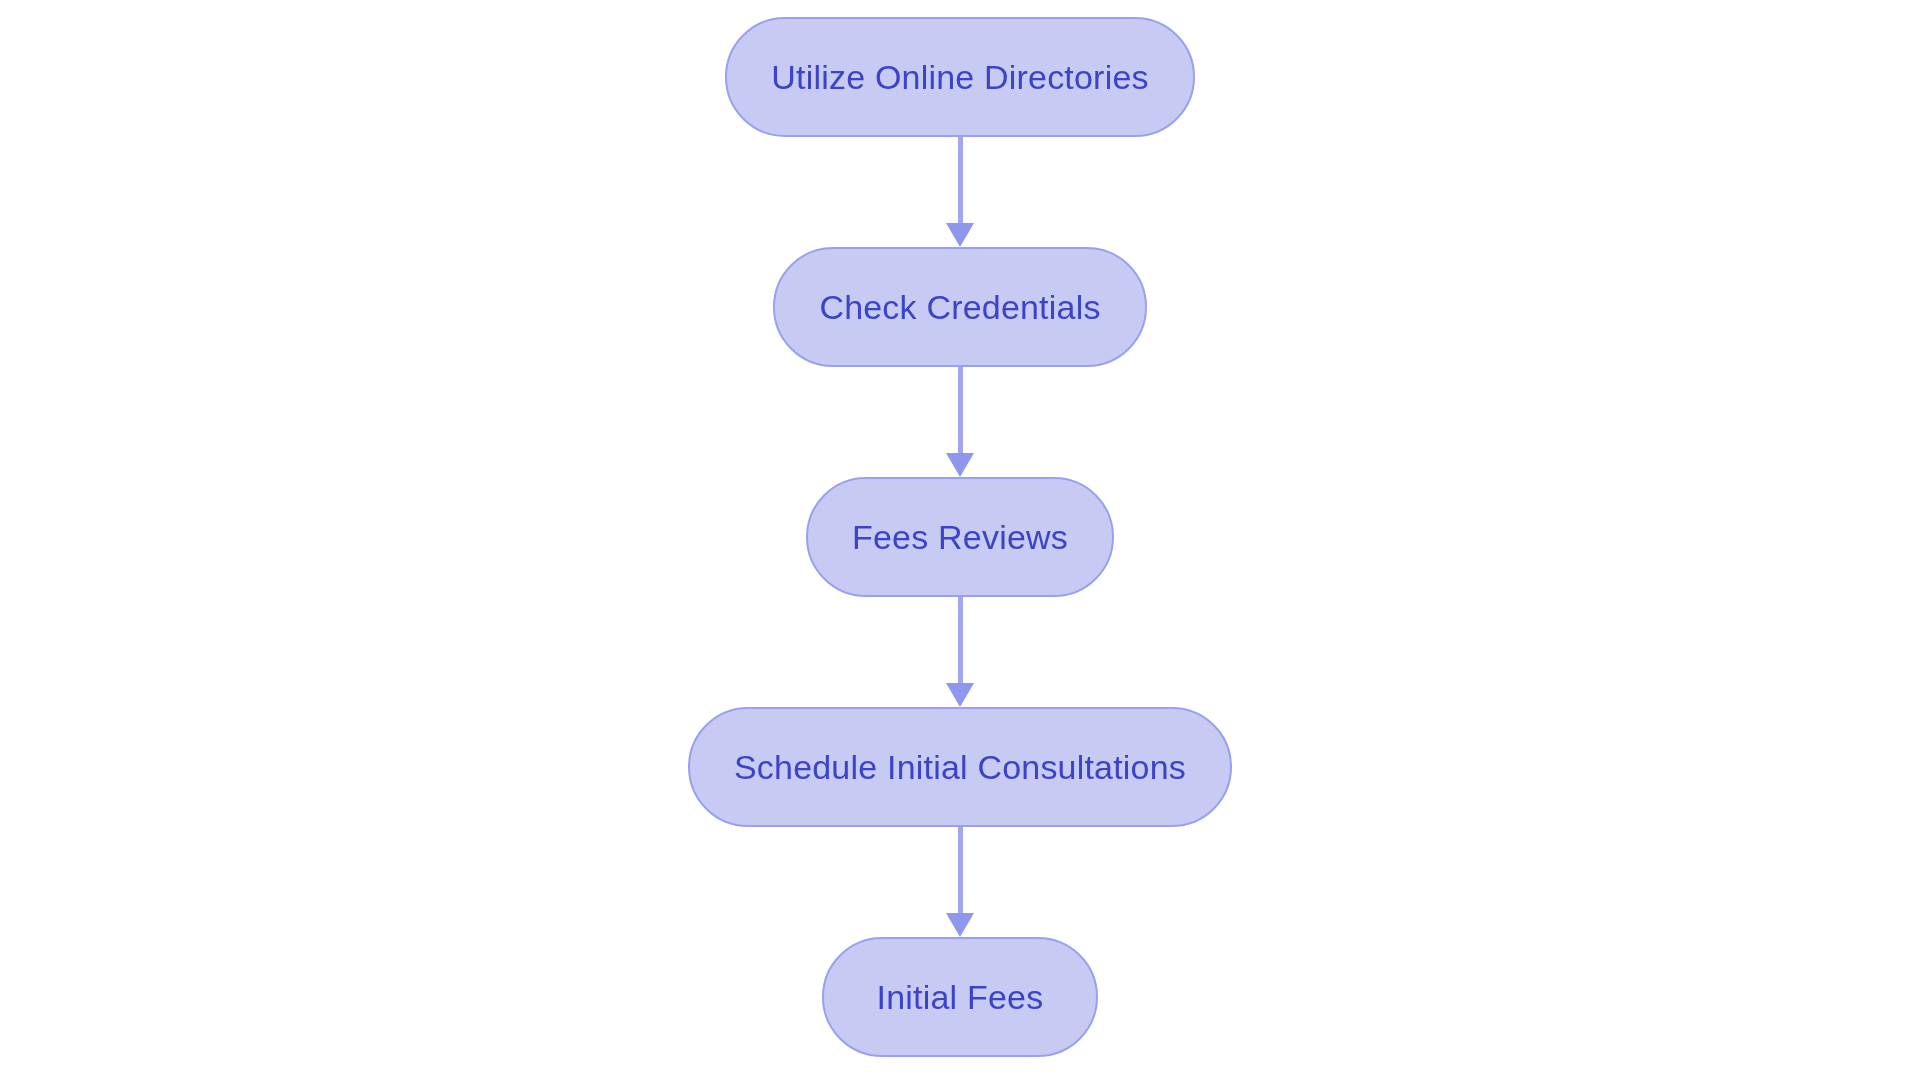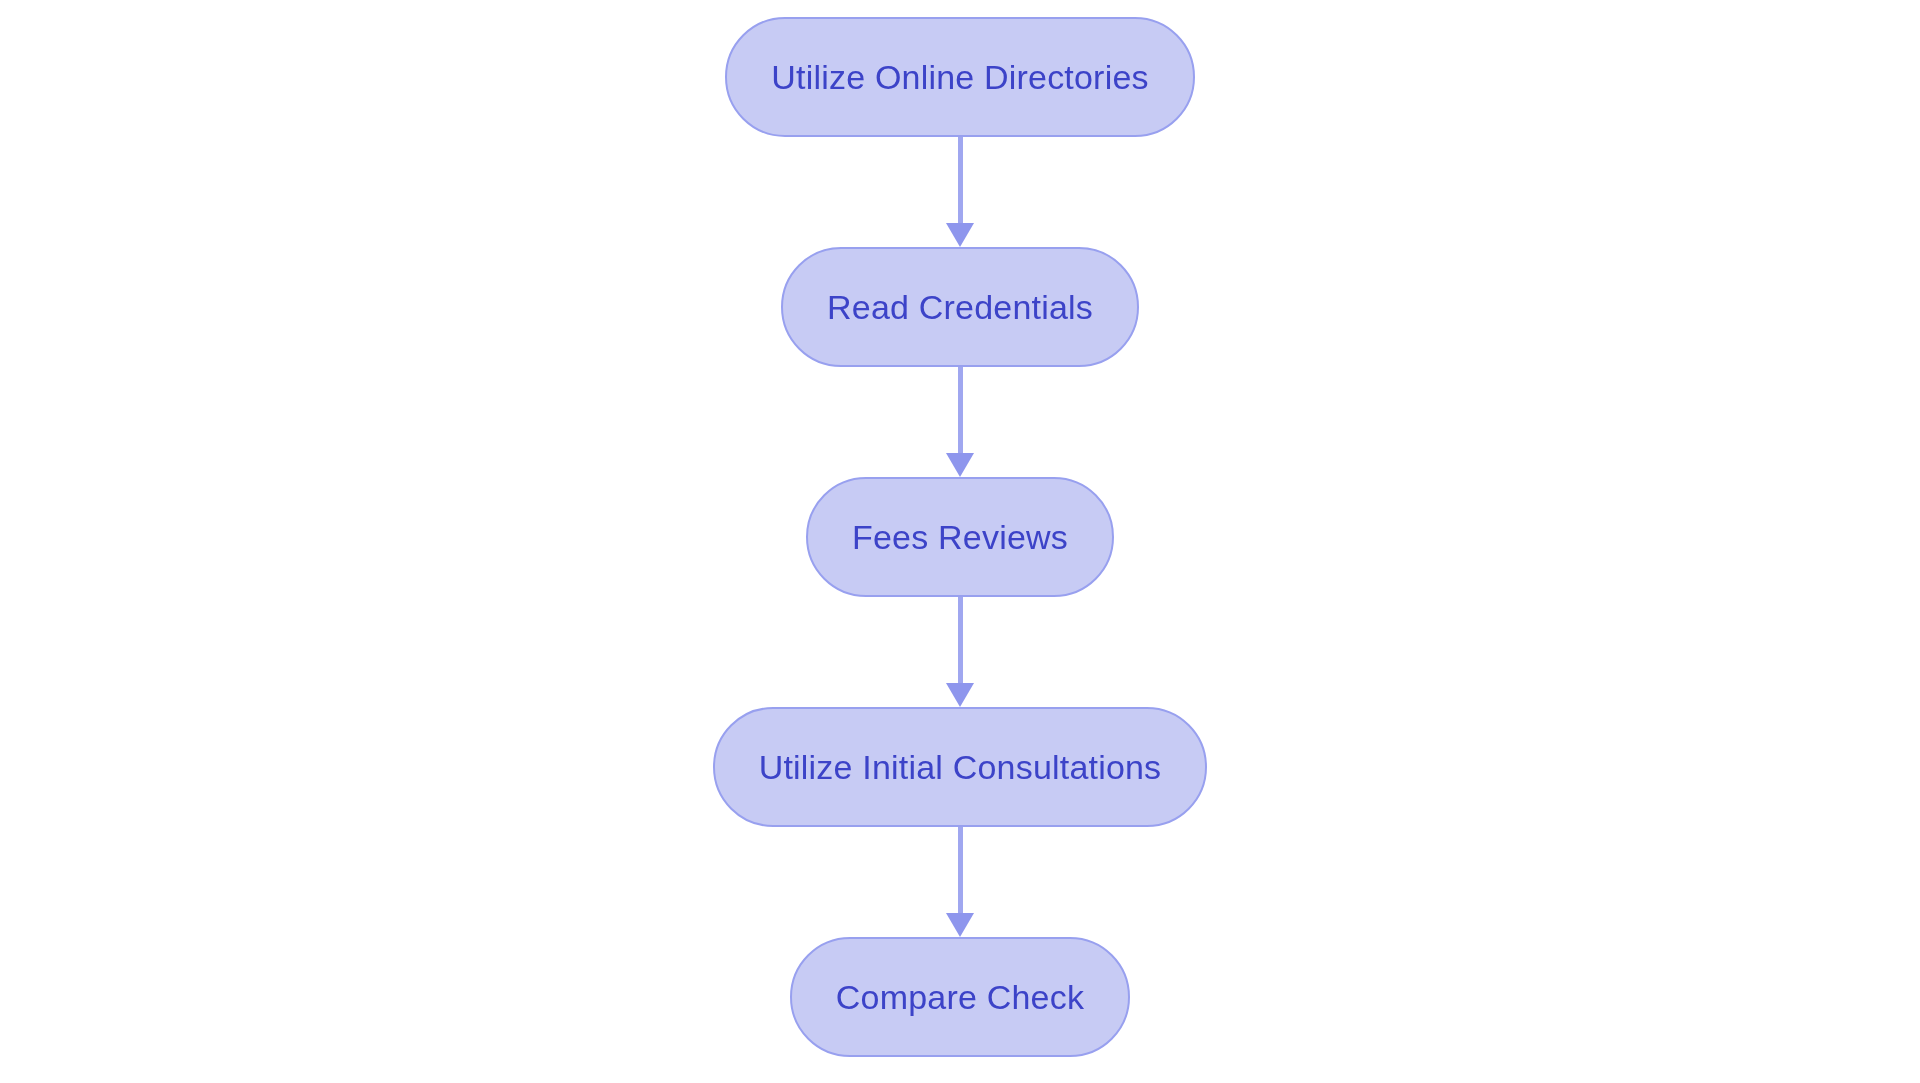--- a/index.html
+++ b/index.html
@@ -73,43 +73,43 @@
   <div class="flow-node">
     <span class="node-label">Utilize Online Directories</span>
   </div>
 
   <div class="arrow">
     <div class="arrow-line"></div>
     <div class="arrow-head"></div>
   </div>
 
   <div class="flow-node">
-    <span class="node-label">Read Credentials</span>
+    <span class="node-label">Check Credentials</span>
   </div>
 
   <div class="arrow">
     <div class="arrow-line"></div>
     <div class="arrow-head"></div>
   </div>
 
   <div class="flow-node">
     <span class="node-label">Fees Reviews</span>
   </div>
 
   <div class="arrow">
     <div class="arrow-line"></div>
     <div class="arrow-head"></div>
   </div>
 
   <div class="flow-node">
-    <span class="node-label">Utilize Initial Consultations</span>
+    <span class="node-label">Schedule Initial Consultations</span>
   </div>
 
   <div class="arrow">
     <div class="arrow-line"></div>
     <div class="arrow-head"></div>
   </div>
 
   <div class="flow-node">
-    <span class="node-label">Compare Check</span>
+    <span class="node-label">Initial Fees</span>
   </div>
 
 </div>
 
 </body></html>

